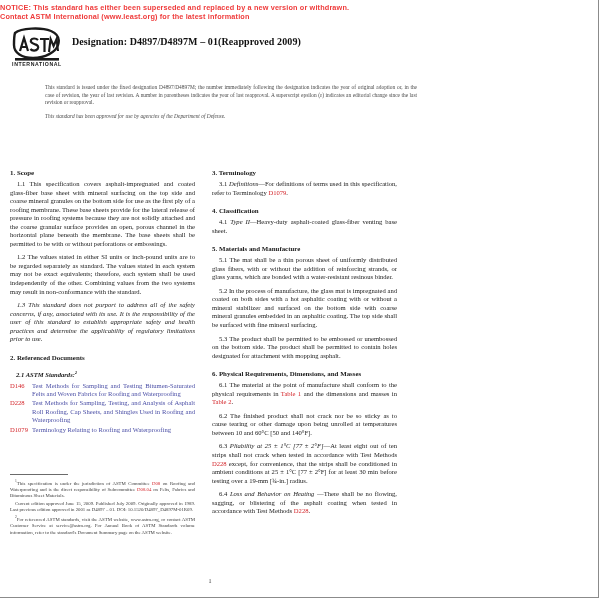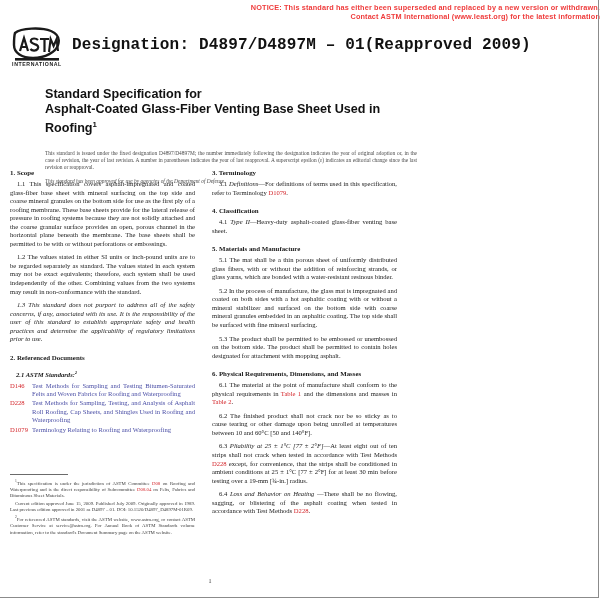--- a/index.html
+++ b/index.html
@@ -27,21 +27,21 @@
     left: 0;
     top: 0;
     width: 598px;
     height: 597px;
     border-right: 1px solid #8b8b8b;
     border-bottom: 1px solid #8b8b8b;
     pointer-events: none;
   }
 
   .notice {
-    text-align: right;
+    text-align: left;
     color: #ef3b3b;
     font-family: "Liberation Sans", sans-serif;
     font-weight: bold;
     font-size: 7.3px;
     line-height: 9.2px;
     padding-top: 3px;
     letter-spacing: 0.02em;
   }
   .notice div { white-space: nowrap; }
 
@@ -56,23 +56,23 @@
     left: 11px;
     top: 2px;
     width: 52px;
     height: 40px;
   }
   .astm-logo svg { display: block; }
   .designation {
     position: absolute;
     left: 72px;
     top: 11px;
-    font-family: Liberation Mono, monospace;
-    font-weight: bold;
-    font-size: 16px;
+    font-family: Liberation Serif, serif;
+    font-weight: bold;
+    font-size: 10px;
     color: #111;
     letter-spacing: 0.01em;
   }
 
   
   .title-block {
     margin: 16px 0 0 45px;
     width: 400px;
   }
   .title-block h1 {
@@ -217,27 +217,20 @@
           <path d="M38,25 L39.6,12 L42.6,19 L45.6,12 L47,24" fill="none" stroke="#1a1a1a" stroke-width="2.1"></path>
 
           <rect x="4" y="31" width="44" height="2.6"></rect>
           <text x="26" y="38.6" font-size="5.2" font-family="Liberation Sans, sans-serif" font-weight="bold" text-anchor="middle" letter-spacing="0.6">INTERNATIONAL</text>
         </g>
       </svg>
     </div>
     <div class="designation">Designation: D4897/D4897M – 01(Reapproved 2009)</div>
   </div>
 
-  <div class="title-block">
-    <h1>
-      <span class="ln">Standard Specification for</span>
-      <span class="ln">Asphalt-Coated Glass-Fiber Venting Base Sheet Used in</span>
-      <span class="ln"><span>Roofing</span><sup class="fn">1</sup></span>
-    </h1>
-  </div>
 
   <div class="preamble">
     <p>This standard is issued under the fixed designation D4897/D4897M; the number immediately following the designation indicates the year of original adoption or, in the case of revision, the year of last revision. A number in parentheses indicates the year of last reapproval. A superscript epsilon (ε) indicates an editorial change since the last revision or reapproval.</p>
     <p class="italic">This standard has been approved for use by agencies of the Department of Defense.</p>
   </div>
 
   <div class="columns">
 
     <div class="col col-left">
 

